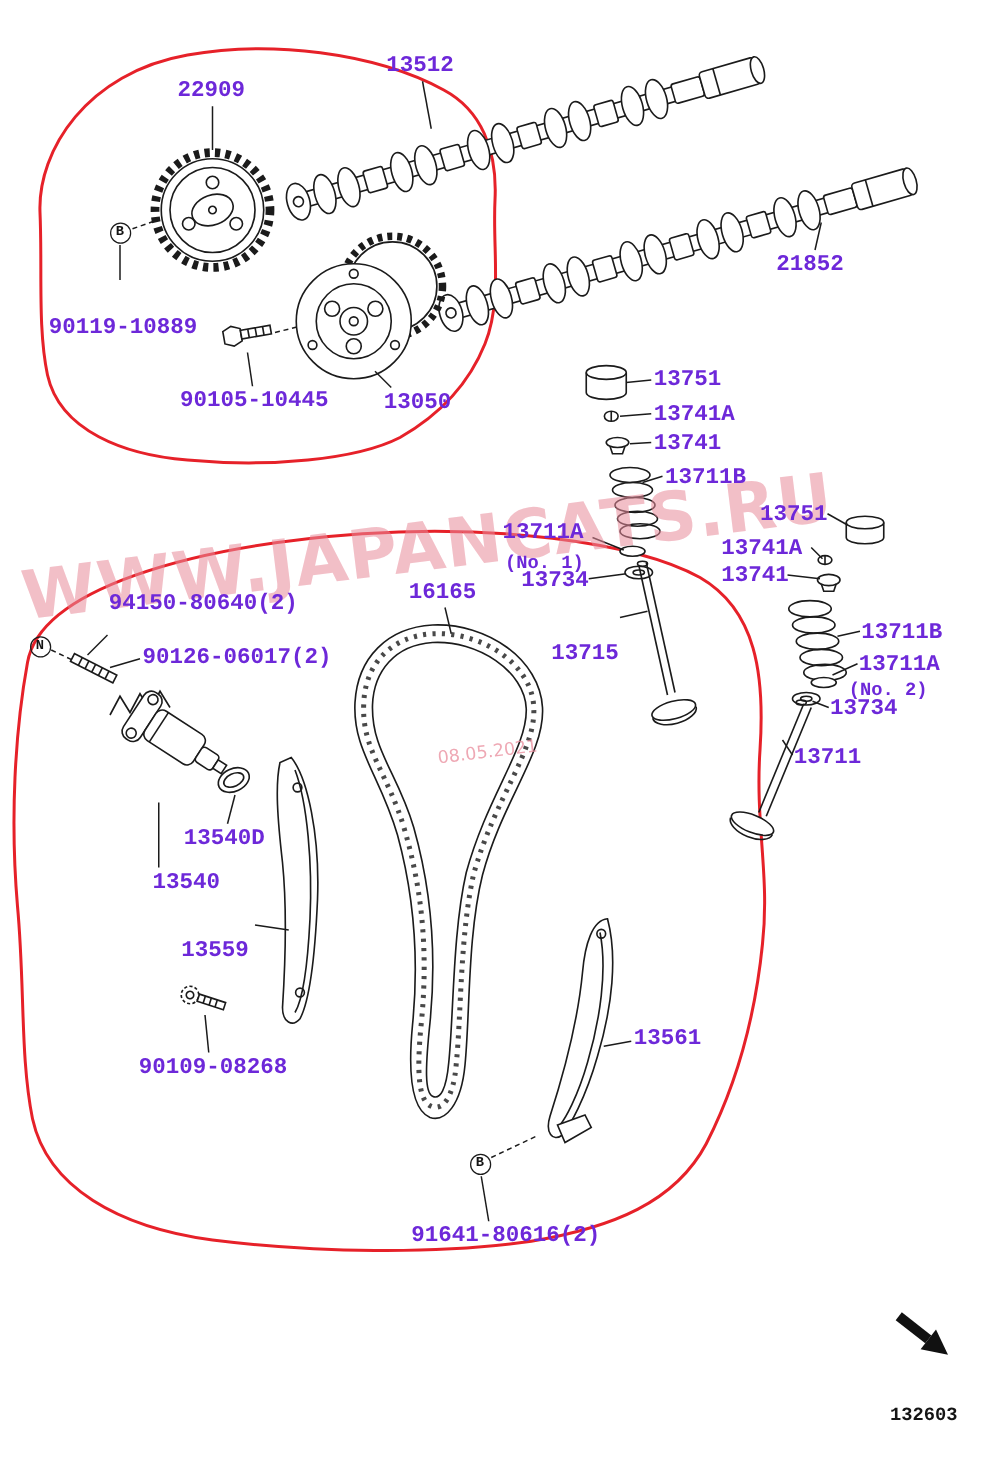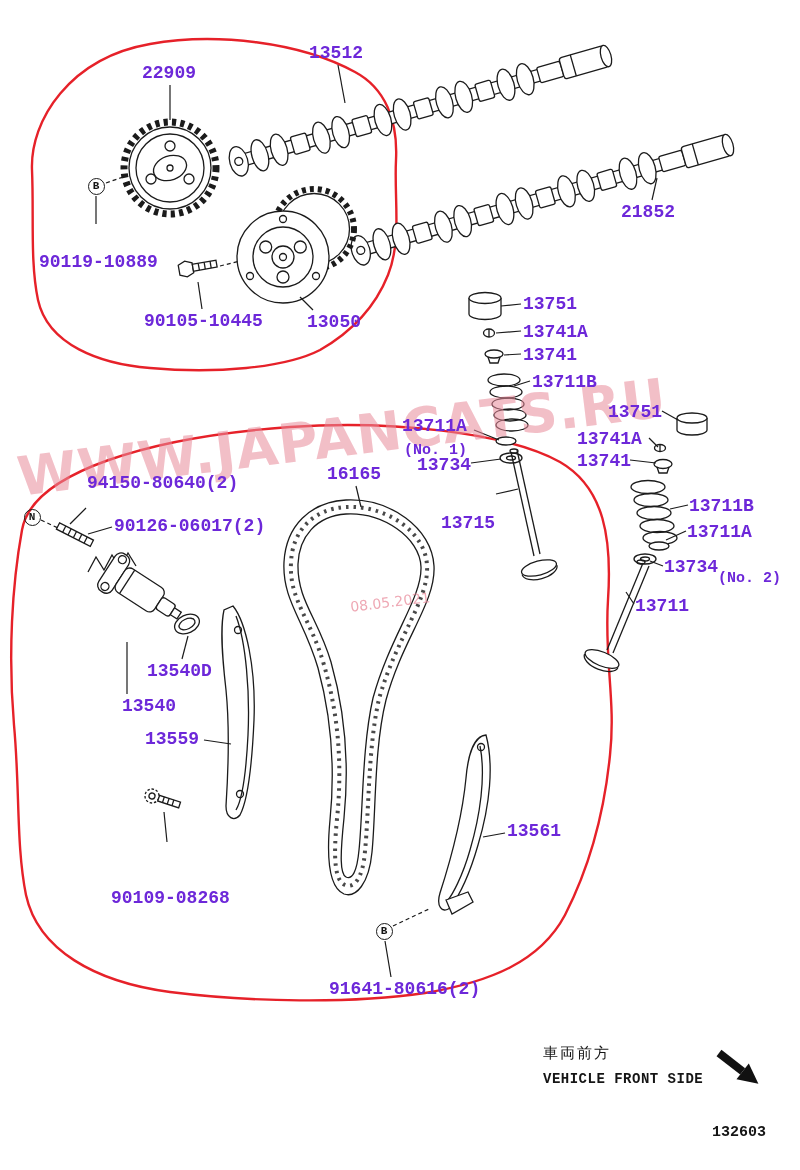--- a/index.html
+++ b/index.html
@@ -327,35 +327,31 @@
       <div class="part-label" style="left: 532px; top: 372px;">13711B</div>
       <div class="part-label" style="left: 402px; top: 416px;">13711A</div>
       <div class="part-label small" style="left: 404px; top: 442px;">(No. 1)</div>
       <div class="part-label" style="left: 417px; top: 455px;">13734</div>
       <div class="part-label" style="left: 441px; top: 513px;">13715</div>
       <div class="part-label" style="left: 608px; top: 402px;">13751</div>
       <div class="part-label" style="left: 577px; top: 429px;">13741A</div>
       <div class="part-label" style="left: 577px; top: 451px;">13741</div>
       <div class="part-label" style="left: 689px; top: 496px;">13711B</div>
       <div class="part-label" style="left: 687px; top: 522px;">13711A</div>
-      <div class="part-label small" style="left: 679px; top: 570px; margin-left: 39px;">(No. 2)</div>
+      <div class="part-label small" style="left: 679px; top: 544px;">(No. 2)</div>
       <div class="part-label" style="left: 664px; top: 557px;">13734</div>
       <div class="part-label" style="left: 635px; top: 596px;">13711</div>
       <div class="part-label" style="left: 327px; top: 464px;">16165</div>
       <div class="part-label" style="left: 87px; top: 473px;">94150-80640(2)</div>
       <div class="part-label" style="left: 114px; top: 516px;">90126-06017(2)</div>
       <div class="part-label" style="left: 147px; top: 661px; text-align: center;">13540D</div>
       <div class="part-label" style="left: 122px; top: 696px;">13540</div>
-      <div class="part-label" style="left: 145px; top: 729px;">13559</div>
-      <div class="part-label" style="left: 111px; top: 888px;">90109-08268</div>
+      <div class="part-label" style="left: 145px; top: 751px;">13559</div>
+      <div class="part-label" style="left: 111px; top: 844px;">90109-08268</div>
       <div class="part-label" style="left: 507px; top: 821px;">13561</div>
       <div class="part-label" style="left: 329px; top: 979px; text-align: center;">91641-80616(2)</div>
       <div class="callout-marker" style="left: 87.5px; top: 177.5px;">B</div>
       <div class="callout-marker" style="left: 23.5px; top: 508.5px;">N</div>
       <div class="callout-marker" style="left: 375.5px; top: 922.5px;">B</div>
     </div>
 
-  <div id="front-note">
-    <div class="jp">車両前方</div>
-    <div class="en">VEHICLE FRONT SIDE</div>
-  </div>
   <div id="diagram-code">132603</div>
 </div>
 
 </body></html>

